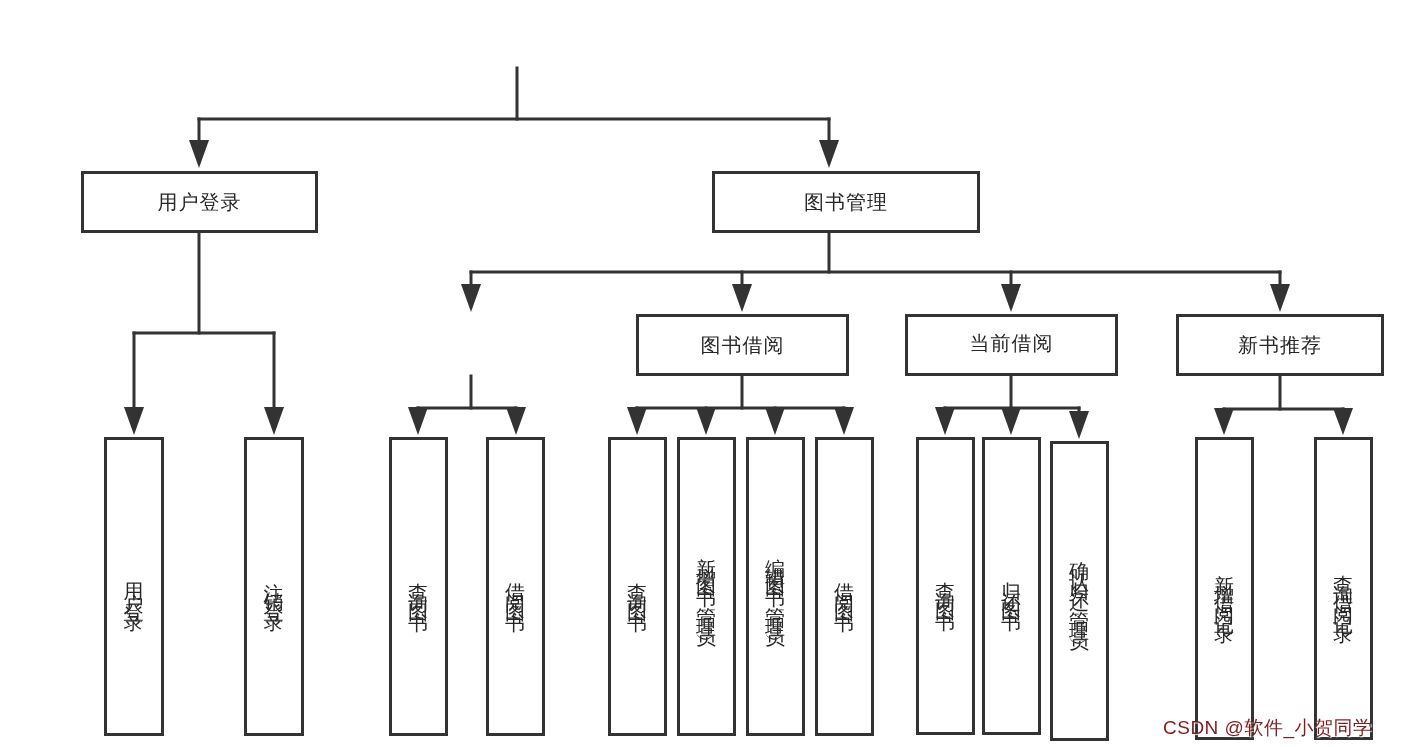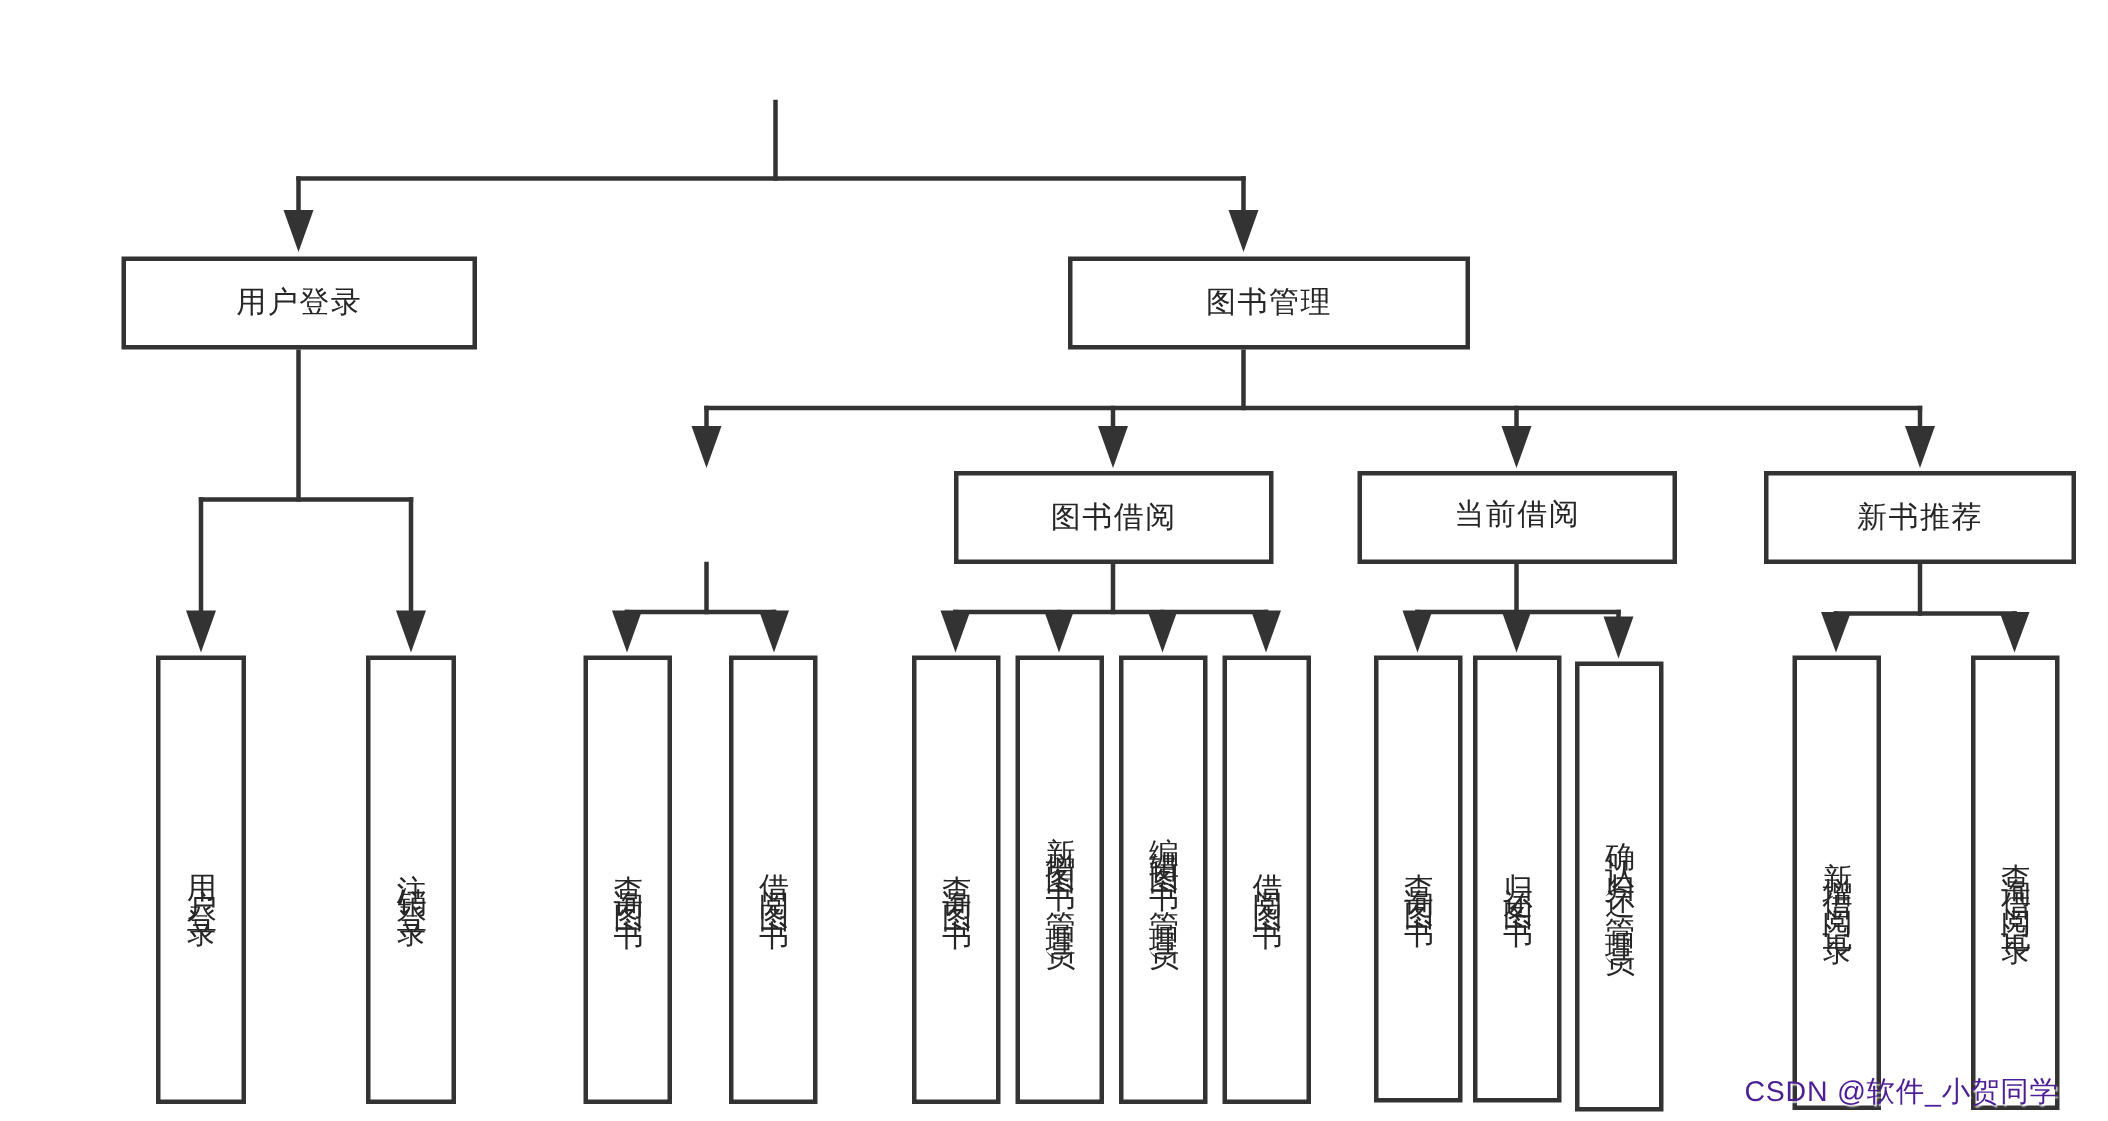--- a/index.html
+++ b/index.html
@@ -14,21 +14,21 @@
     display:flex; align-items:center; justify-content:center;
     line-height:1; white-space:nowrap;
   }
   .hnode { font-size:20px; letter-spacing:1px; }
   .rootnode { font-size:21px; }
   .vnode {
     writing-mode:vertical-rl; text-orientation:mixed;
     font-size:20px; letter-spacing:10px;
   }
   .watermark {
-    position:absolute; z-index:3; color:#4c1d95; font-size:19px;
+    position:absolute; z-index:3; color:#7f1d1d; font-size:19px;
     letter-spacing:0.5px; text-shadow:1px 1px 1px rgba(255,255,255,0.85);
     font-family:"Liberation Sans", sans-serif;
   }
 </style>
 </head>
 <body>
 
 <div id="canvas">
 
   <svg class="wires" width="1405" height="747" viewBox="0 0 1405 747">

